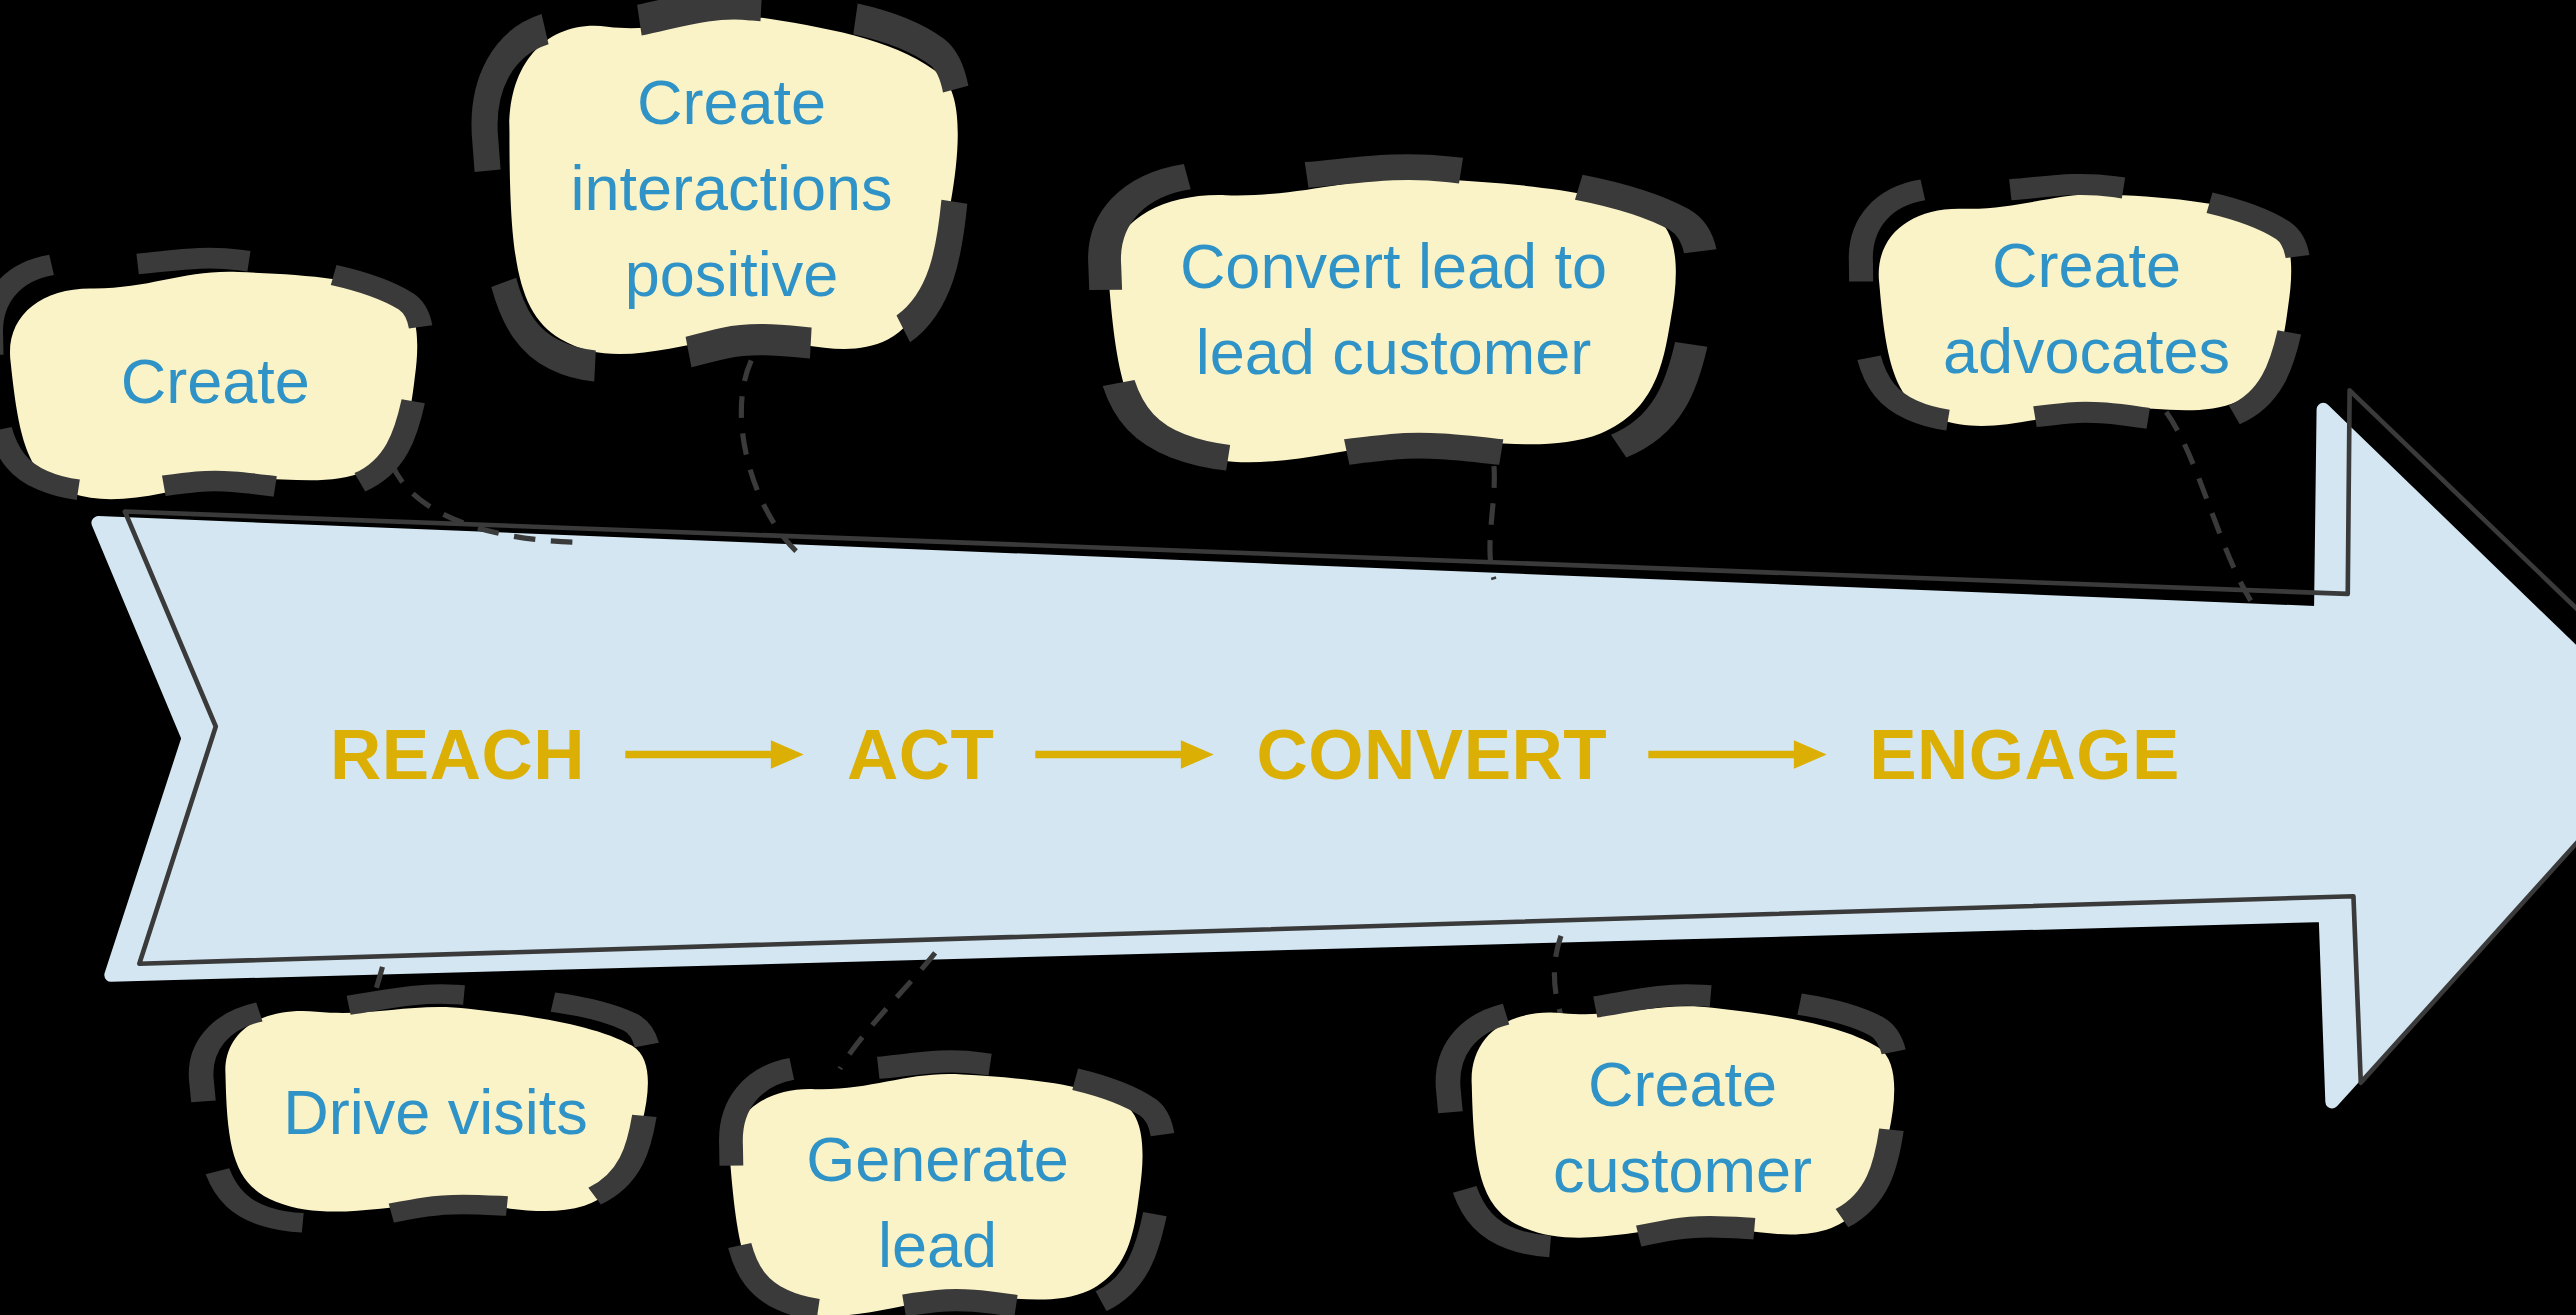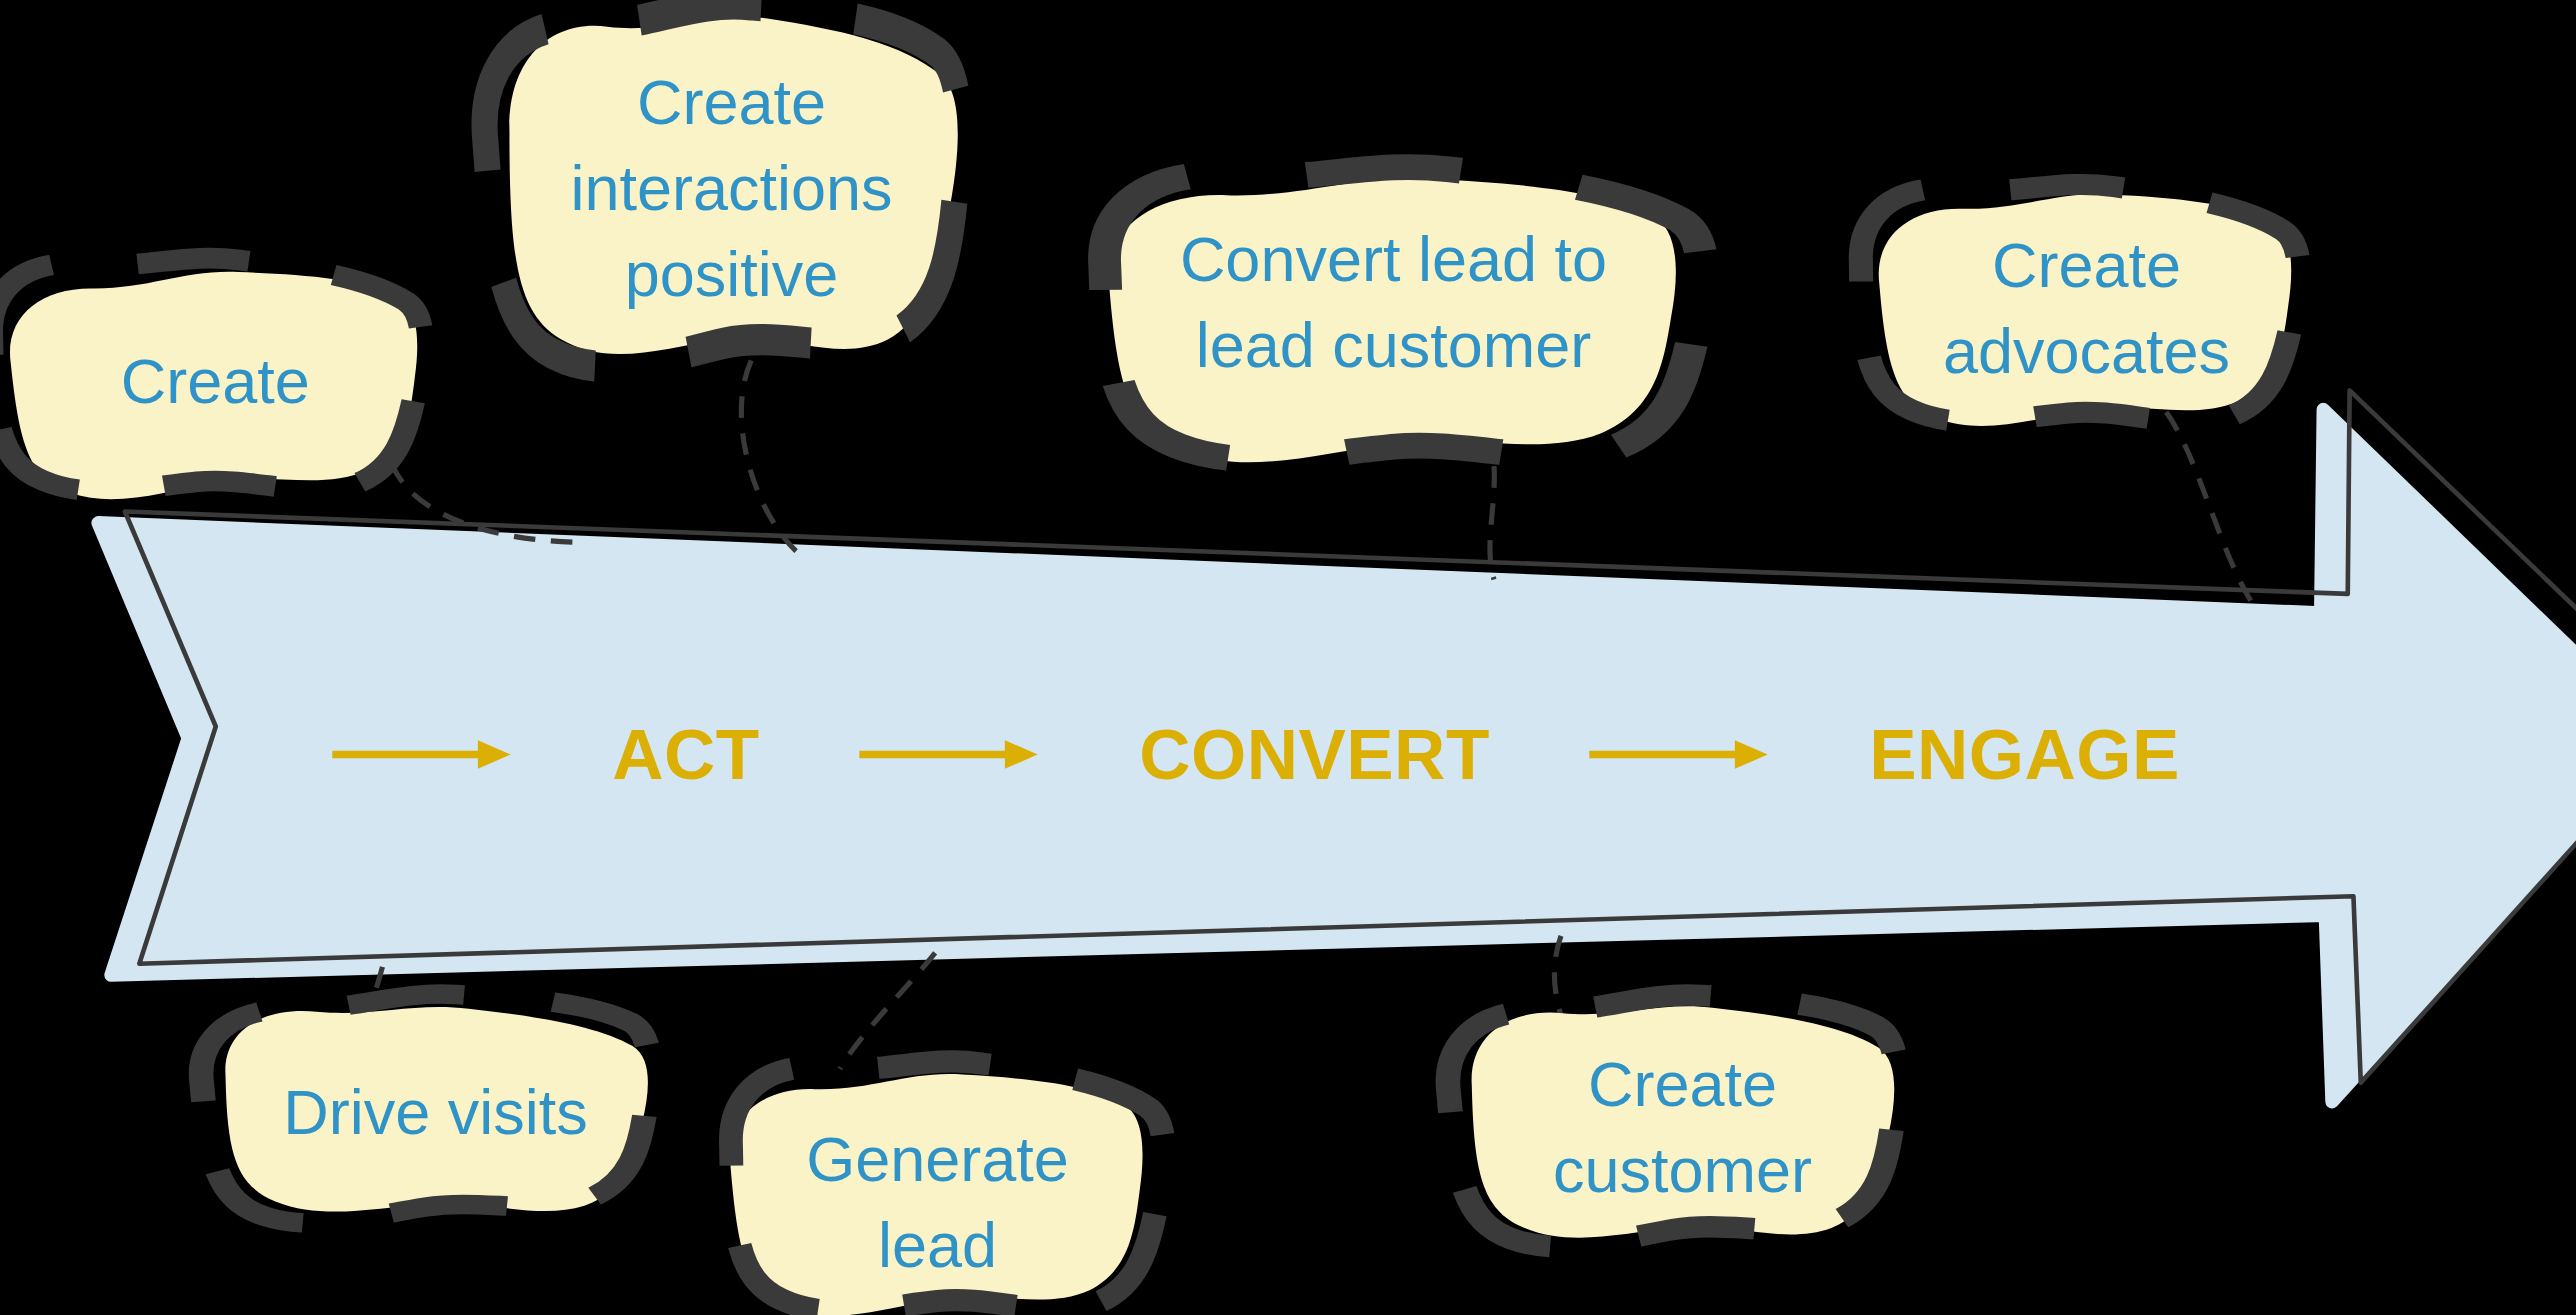--- a/index.html
+++ b/index.html
@@ -90,20 +90,21 @@
 
       <use href="#blob" fill="#faf3c7" transform="translate(1820 2318) rotate(-2) scale(4.0 3.65)"></use>
       <use href="#blob" fill="none" stroke="#3a3a3a" stroke-width="11" stroke-dasharray="52 40" vector-effect="non-scaling-stroke" transform="translate(1836 2308) rotate(2) scale(4.2 3.9)"></use>
 
       <use href="#blob" fill="#faf3c7" transform="translate(3265 2182) rotate(1.5) scale(4.1 3.6)"></use>
       <use href="#blob" fill="none" stroke="#3a3a3a" stroke-width="11" stroke-dasharray="52 40" vector-effect="non-scaling-stroke" transform="translate(3249 2174) rotate(-2) scale(4.35 3.8)"></use>
     </g>
   </svg>
 
   <div class="stage-band">
+    <span class="stage">REACH</span>
     <span class="flow-arrow">
       <svg width="185" height="41" viewBox="0 0 360 80">
         <line class="shaft" x1="4" y1="40" x2="292" y2="40" stroke-width="15"></line>
         <polygon class="head" points="288,12 288,68 352,40"></polygon>
       </svg>
     </span>
     <span class="stage">ACT</span>
     <span class="flow-arrow">
       <svg width="185" height="41" viewBox="0 0 360 80">
         <line class="shaft" x1="4" y1="40" x2="292" y2="40" stroke-width="15"></line>
@@ -123,21 +124,21 @@
   <div class="callout-label" style="left:9.3px;top:289px;width:412px;height:185px;">
     <span>Create</span>
   </div>
 
   <div class="callout-label" style="left:515px;top:32px;width:433px;height:314px;">
     <span>Create</span>
     <span>interactions</span>
     <span>positive</span>
   </div>
 
-  <div class="callout-label" style="left:1100px;top:200px;width:587px;height:206px;">
+  <div class="callout-label" style="left:1100px;top:207px;width:587px;height:206px;">
     <span>Convert lead to</span>
     <span>lead customer</span>
   </div>
 
   <div class="callout-label" style="left:1870px;top:206px;width:433px;height:206px;">
     <span>Create</span>
     <span>advocates</span>
   </div>
 
   <div class="callout-label" style="left:219px;top:1025px;width:433px;height:175px;">

